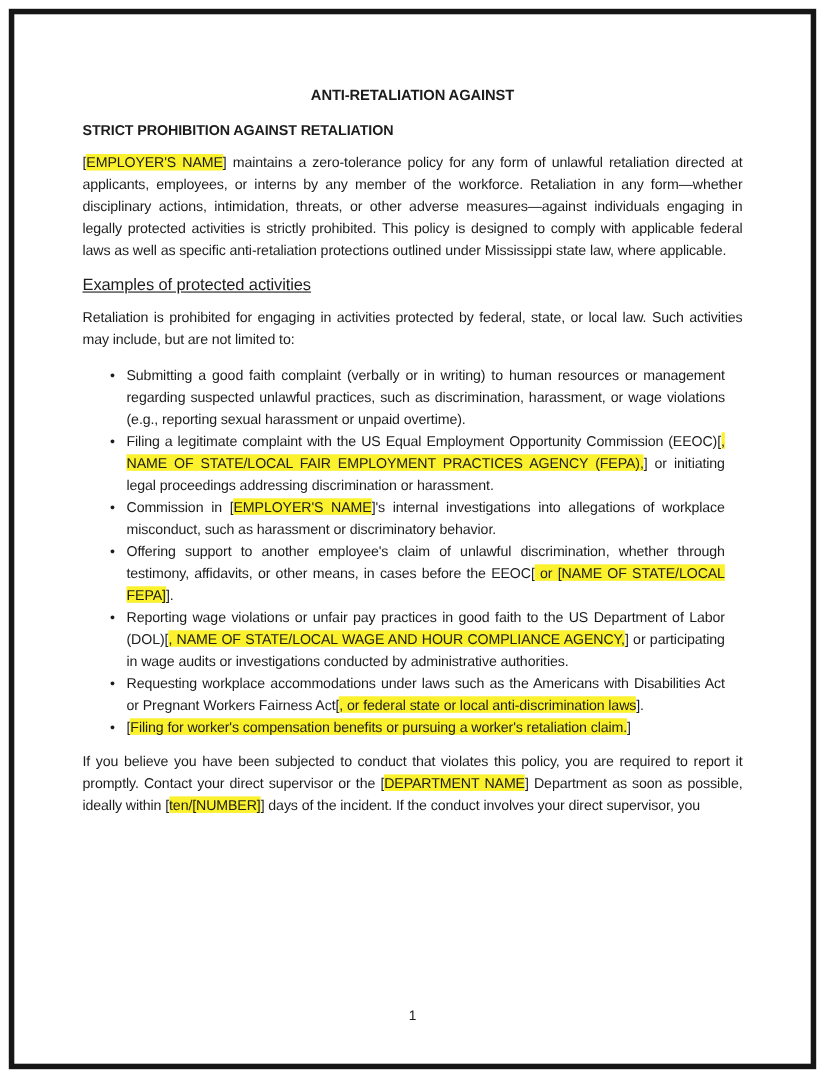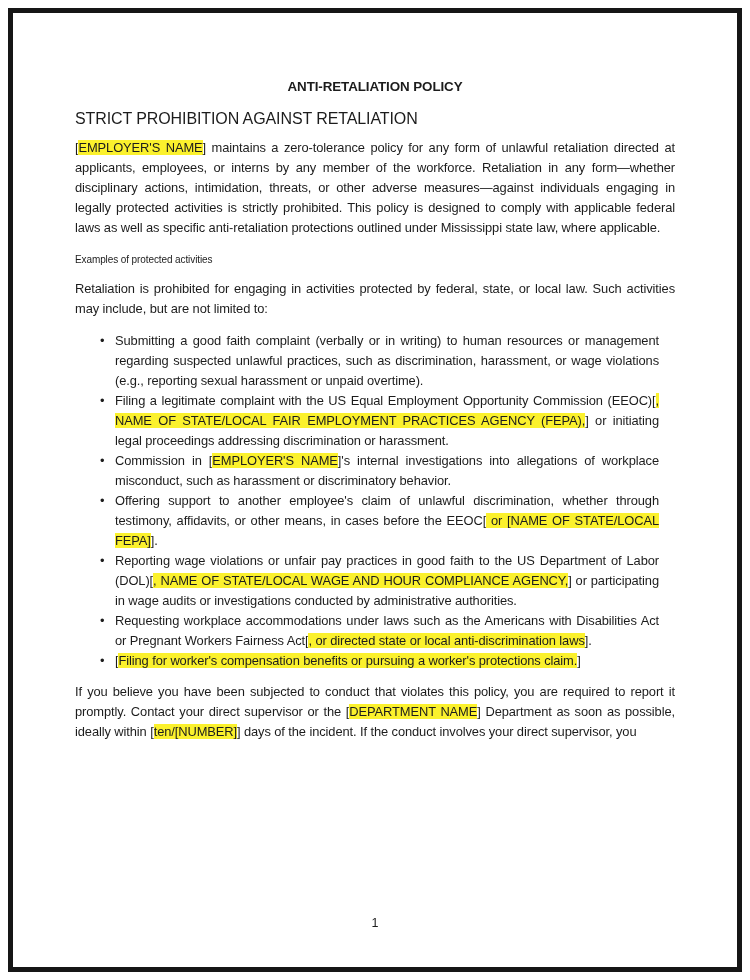--- a/index.html
+++ b/index.html
@@ -32,28 +32,29 @@
     line-height: 20px;
   }
   .doc-title {
     text-align: center;
     font-size: 13.4px;
     font-weight: bold;
     margin: 0 0 12px 0;
     letter-spacing: -0.1px;
   }
   .content h2 {
-    font-size: 16px;
-    font-weight: normal;
+    font-size: 13px;
+    font-weight: bold;
     margin: 0 0 9px 0;
     letter-spacing: -0.1px;
   }
   .content h3 {
-    font-size: 10px;
+    font-size: 15px;
     font-weight: normal;
+    text-decoration: underline;
     margin: 0 0 9px 0;
   }
   .content p {
     margin: 0 0 12px 0;
     text-align: justify;
   }
   .content ul {
     margin: 0 16px 11px 0;
     padding: 0;
     list-style: none;
@@ -81,32 +82,32 @@
     font-size: 12.5px;
     color: #1c1c1c;
   }
 </style>
 </head>
 <body>
 
 <div class="page-frame"></div>
 
 <div class="content">
-  <h1 class="doc-title">ANTI-RETALIATION POLICY</h1>
+  <h1 class="doc-title">ANTI-RETALIATION AGAINST</h1>
   <div>
       <h2>STRICT PROHIBITION AGAINST RETALIATION</h2>
       <p><span>[</span><span class="hl">EMPLOYER'S NAME</span><span>] maintains a zero-tolerance policy for any form of unlawful retaliation directed at applicants, employees, or interns by any member of the workforce. Retaliation in any form—whether disciplinary actions, intimidation, threats, or other adverse measures—against individuals engaging in legally protected activities is strictly prohibited. This policy is designed to comply with applicable federal laws as well as specific anti-retaliation protections outlined under Mississippi state law, where applicable.</span></p>
       <h3>Examples of protected activities</h3>
       <p><span>Retaliation is prohibited for engaging in activities protected by federal, state, or local law. Such activities may include, but are not limited to:</span></p>
       <ul>
         <li><span>Submitting a good faith complaint (verbally or in writing) to human resources or management regarding suspected unlawful practices, such as discrimination, harassment, or wage violations (e.g., reporting sexual harassment or unpaid overtime).</span></li>
         <li><span>Filing a legitimate complaint with the US Equal Employment Opportunity Commission (EEOC)[</span><span class="hl">, NAME OF STATE/LOCAL FAIR EMPLOYMENT PRACTICES AGENCY (FEPA),</span><span>] or initiating legal proceedings addressing discrimination or harassment.</span></li>
         <li><span>Commission in [</span><span class="hl">EMPLOYER'S NAME</span><span>]'s internal investigations into allegations of workplace misconduct, such as harassment or discriminatory behavior.</span></li>
         <li><span>Offering support to another employee's claim of unlawful discrimination, whether through testimony, affidavits, or other means, in cases before the EEOC[</span><span class="hl"> or [NAME OF STATE/LOCAL FEPA]</span><span>].</span></li>
         <li><span>Reporting wage violations or unfair pay practices in good faith to the US Department of Labor (DOL)[</span><span class="hl">, NAME OF STATE/LOCAL WAGE AND HOUR COMPLIANCE AGENCY,</span><span>] or participating in wage audits or investigations conducted by administrative authorities.</span></li>
-        <li><span>Requesting workplace accommodations under laws such as the Americans with Disabilities Act or Pregnant Workers Fairness Act[</span><span class="hl">, or directed state or local anti-discrimination laws</span><span>].</span></li>
-        <li><span>[</span><span class="hl">Filing for worker's compensation benefits or pursuing a worker's protections claim.</span><span>]</span></li>
+        <li><span>Requesting workplace accommodations under laws such as the Americans with Disabilities Act or Pregnant Workers Fairness Act[</span><span class="hl">, or federal state or local anti-discrimination laws</span><span>].</span></li>
+        <li><span>[</span><span class="hl">Filing for worker's compensation benefits or pursuing a worker's retaliation claim.</span><span>]</span></li>
       </ul>
       <p><span>If you believe you have been subjected to conduct that violates this policy, you are required to report it promptly. Contact your direct supervisor or the [</span><span class="hl">DEPARTMENT NAME</span><span>] Department as soon as possible, ideally within [</span><span class="hl">ten/[NUMBER]</span><span>] days of the incident. If the conduct involves your direct supervisor, you</span></p>
     </div>
 </div>
 
 <div class="page-number">1</div>
 
 </body></html>

